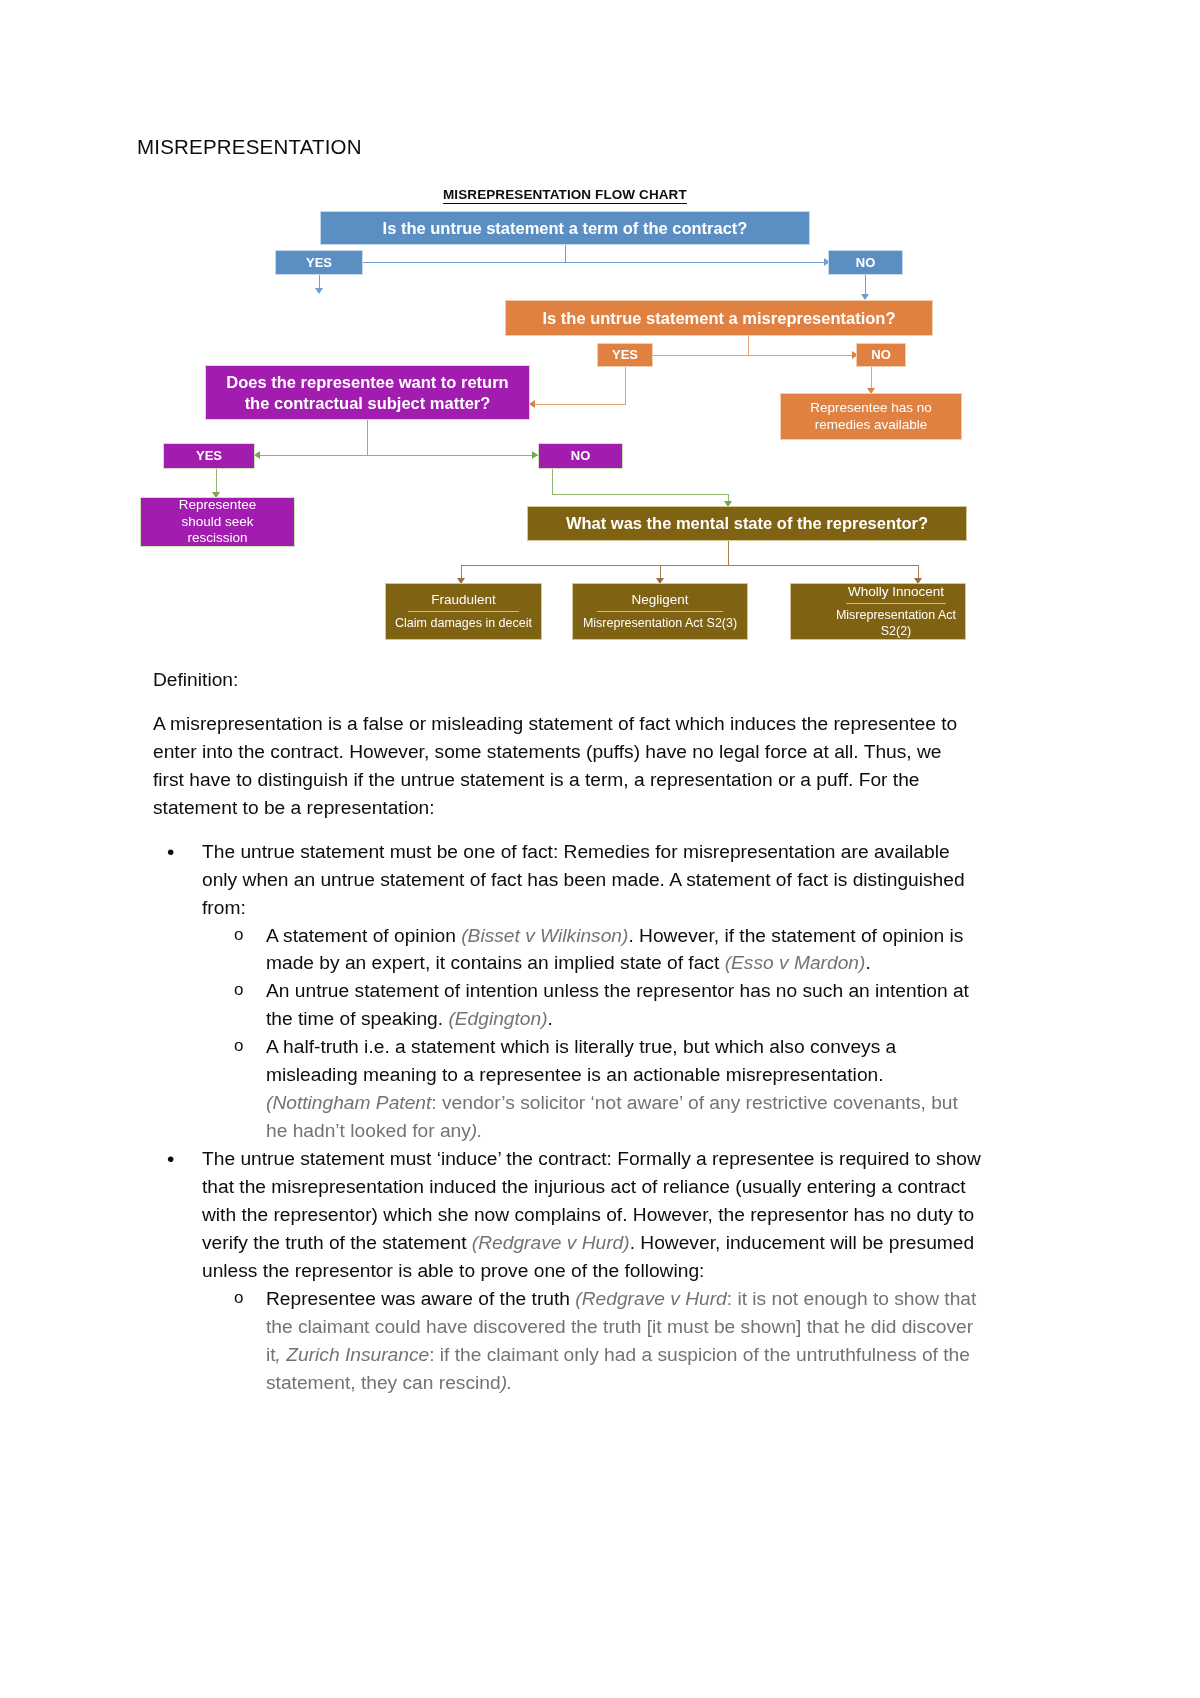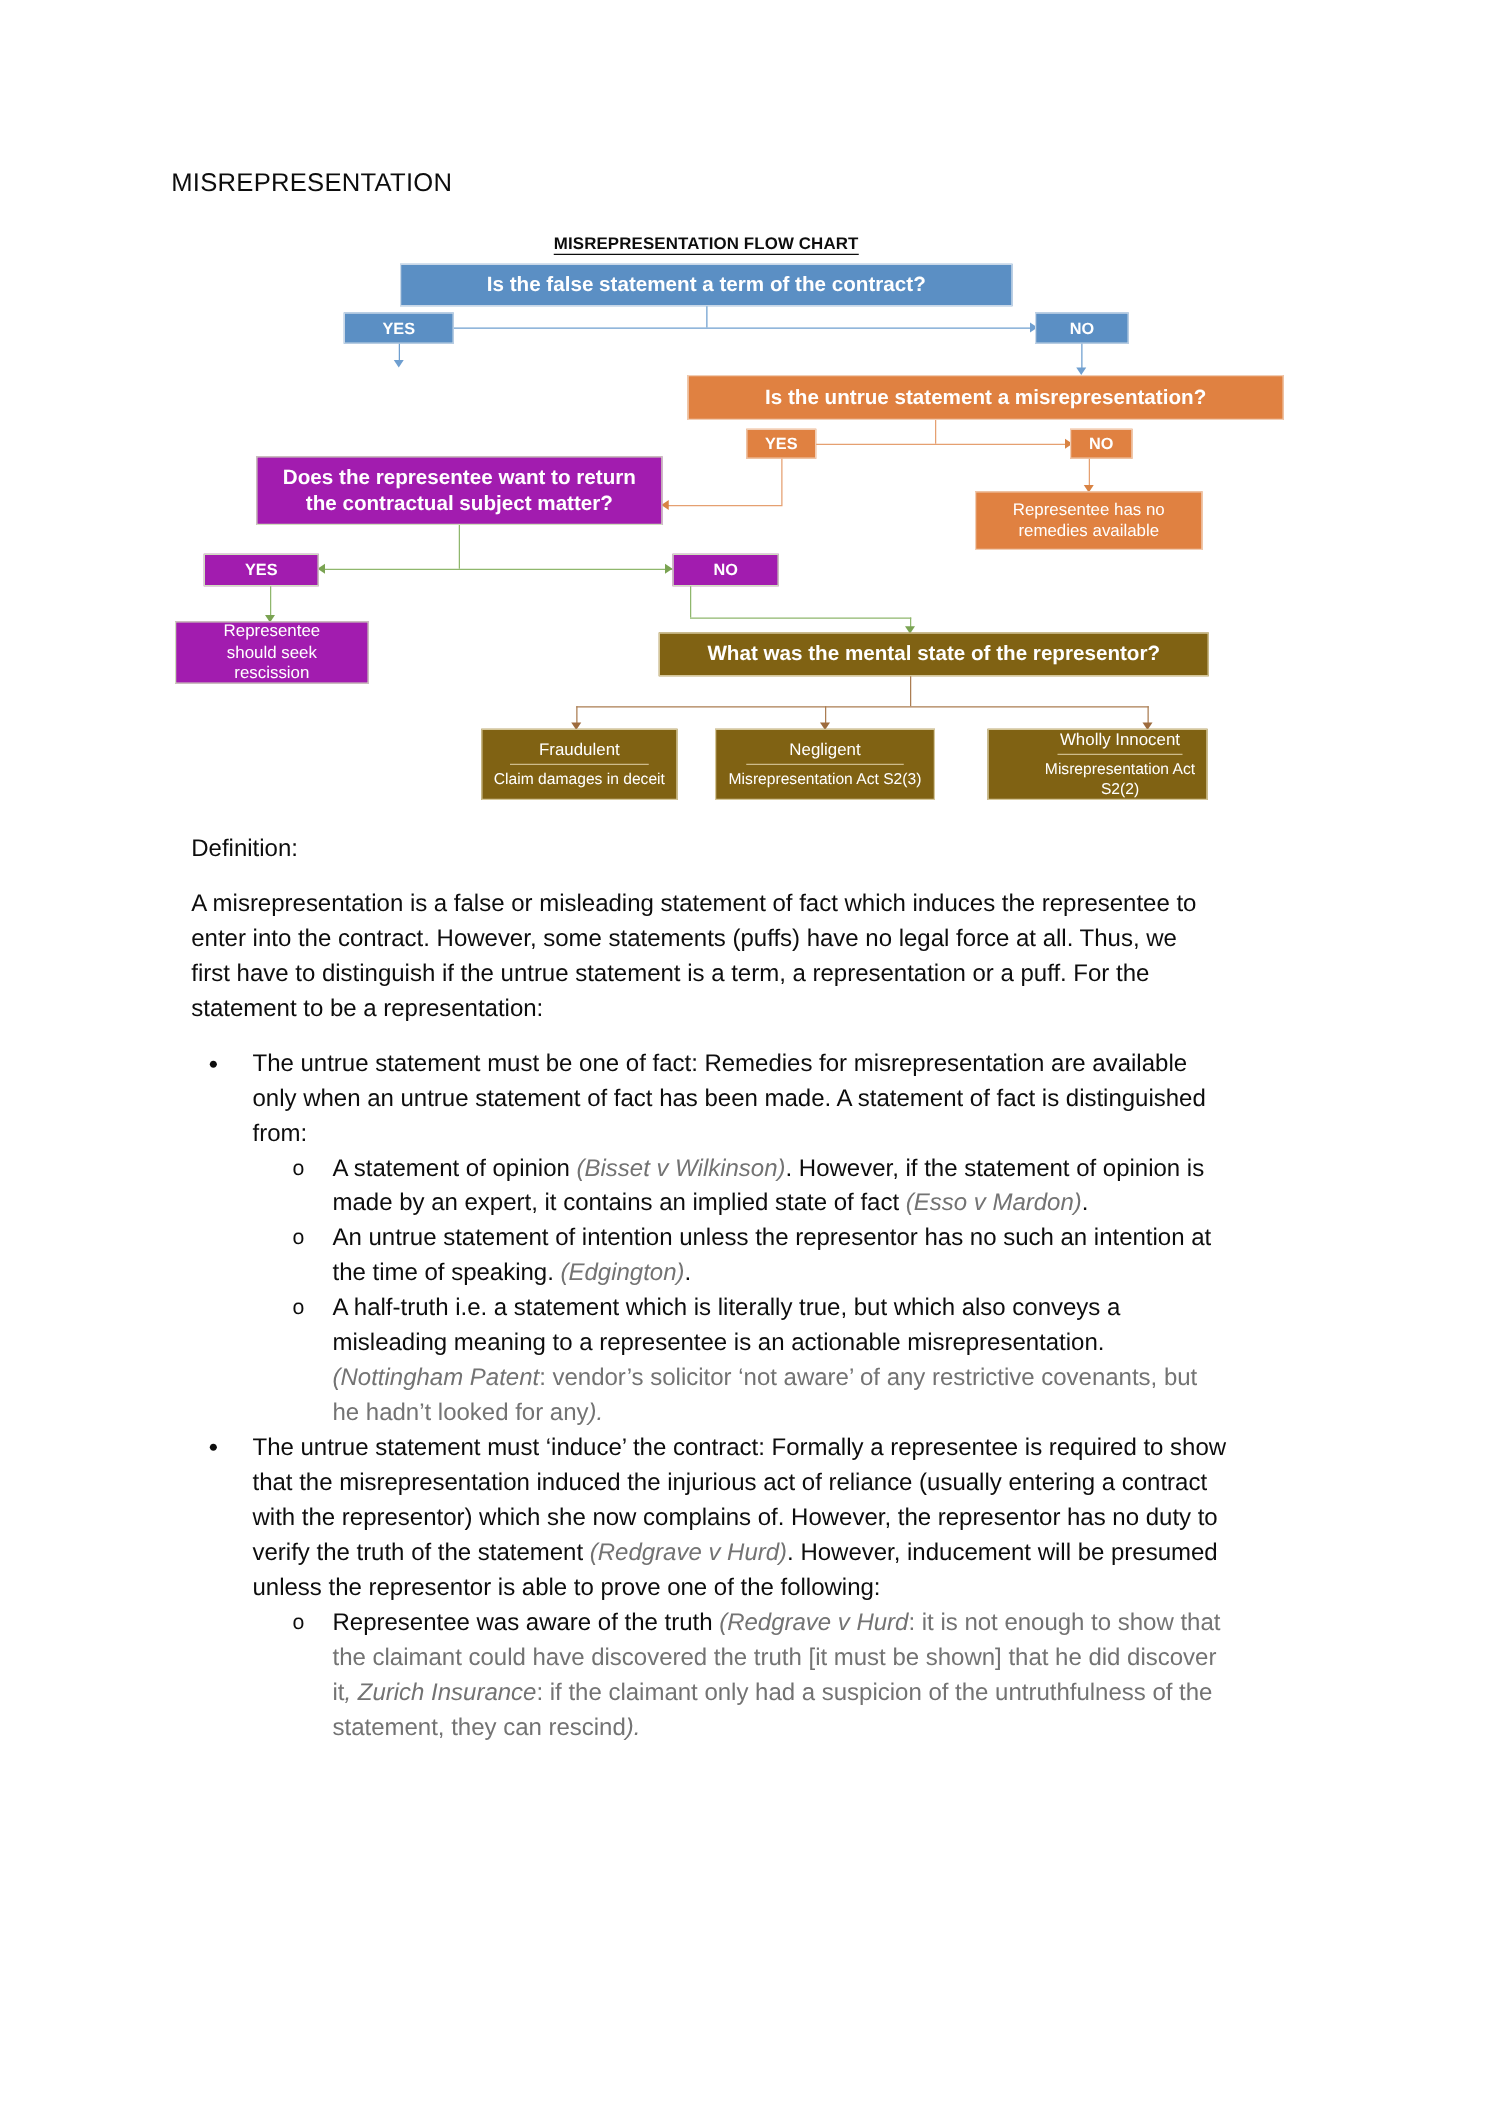--- a/index.html
+++ b/index.html
@@ -159,37 +159,37 @@
 <body>
 
 <div class="page">
 
   <div class="doc-title">MISREPRESENTATION</div>
 
   <div class="flow">
 
     <div class="flow-title">MISREPRESENTATION  FLOW CHART</div>
 
-    <div class="node blue q" style="left:320px; top:41px; width:490px; height:34px;">Is the false statement a term of the contract?</div>
+    <div class="node blue q" style="left:320px; top:41px; width:490px; height:34px;">Is the untrue statement a term of the contract?</div>
 
     <div class="ln v c-blue" style="left:565px; top:75px; height:17px;"></div>
     <div class="ln h c-blue" style="left:360px; top:92px; width:470px;"></div>
     <div class="arw left a-blue" style="left:355px; top:87.5px;"></div>
     <div class="arw right a-blue" style="left:824px; top:87.5px;"></div>
 
     <div class="node blue yn" style="left:275px; top:80px; width:88px; height:25px;">YES</div>
     <div class="node blue yn" style="left:828px; top:80px; width:75px; height:25px;">NO</div>
 
     <div class="ln v c-blue" style="left:319px; top:105px; height:17px;"></div>
     <div class="arw down a-blue" style="left:314.5px; top:118px;"></div>
 
     <div class="ln v c-blue" style="left:865px; top:105px; height:22px;"></div>
     <div class="arw down a-blue" style="left:860.5px; top:124px;"></div>
 
-    <div class="node orange q" style="left:550px; top:130px; width:477px; height:36px;">Is the untrue statement a misrepresentation?</div>
+    <div class="node orange q" style="left:505px; top:130px; width:428px; height:36px;">Is the untrue statement a misrepresentation?</div>
 
     <div class="ln v c-orange" style="left:748px; top:166px; height:19px;"></div>
     <div class="ln h c-orange" style="left:645px; top:185px; width:213px;"></div>
     <div class="arw left a-orange" style="left:640px; top:180.5px;"></div>
     <div class="arw right a-orange" style="left:852px; top:180.5px;"></div>
 
     <div class="node orange yn" style="left:597px; top:173px; width:56px; height:24px;">YES</div>
     <div class="node orange yn" style="left:856px; top:173px; width:50px; height:24px;">NO</div>
 
     <div class="ln v c-orange" style="left:625px; top:197px; height:37px;"></div>

